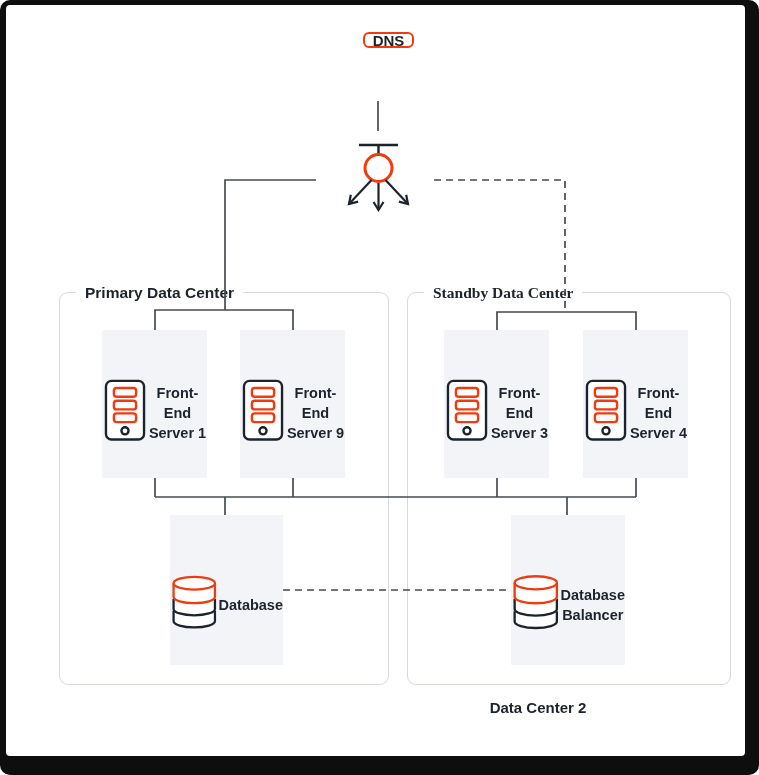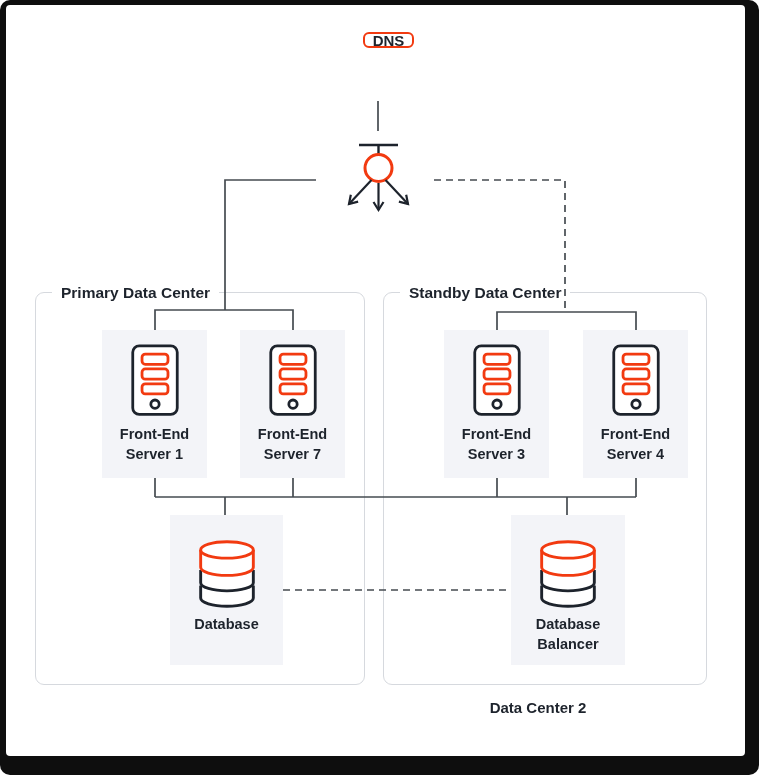--- a/index.html
+++ b/index.html
@@ -12,28 +12,28 @@
 
   
   .dns-box{left:351px;top:32px;width:51px;height:16px;border:2.5px solid #f23a10;border-radius:6px;
            background:#fff;display:flex;align-items:center;justify-content:center;
            font-weight:700;font-size:15px;color:#1d232c;box-sizing:border-box;margin-left:12px;}
   .caption{font-weight:700;font-size:15.5px;color:#1d232c;text-align:center;line-height:20px;letter-spacing:.1px;}
   .cap-dns{left:277px;top:67px;width:202px;}
   .cap-lb{left:277px;top:221px;width:202px;}
 
   
-  .group{border:1.5px solid #d6d9de;border-radius:9px;box-sizing:border-box;background:transparent;}
+  .group{border:1.5px solid #d6d9de;border-radius:9px;box-sizing:border-box;background:transparent;margin-left:24px;}
   .group-1{left:35px;top:292px;width:330px;height:393px;}
-  .group-2{left:383px;top:292px;width:324px;height:393px;}
+  .group-2{left:383px;top:292px;width:324px;height:393px;font-family:Liberation Serif, serif;}
   .group-title{position:absolute;top:-11px;left:16px;background:#fff;padding:0 9px;
                font-weight:700;font-size:15.5px;color:#1d232c;white-space:nowrap;line-height:21px;}
 
   
-  .node{background:#f3f4f8;display:flex;flex-direction:column;align-items:center;box-sizing:border-box;}
+  .node{background:#f3f4f8;display:flex;align-items:center;box-sizing:border-box;}
   .server-node{width:105px;height:148px;top:330px;padding-top:13px;}
   .sv1{left:102px;} .sv2{left:240px;} .sv3{left:444px;} .sv4{left:583px;}
   .db-node{width:113px;height:150px;top:515px;padding-top:25px;}
   .db1{left:170px;} .db2{left:511px;width:114px;}
   .node-label{margin-top:5px;font-weight:700;font-size:14.5px;line-height:20px;color:#1d232c;text-align:center;}
 
   .footer{font-weight:700;font-size:15px;color:#1d232c;text-align:center;}
   .foot-1{left:69px;top:699px;width:300px;}
   .foot-2{left:388px;top:699px;width:300px;}
 
@@ -118,21 +118,21 @@
       <div class="abs node server-node sv2">
         <svg width="54" height="76" viewBox="0 0 58 82">
           <rect x="5" y="3" width="48" height="74" rx="7" fill="#fff" stroke="#1d232c" stroke-width="3"></rect>
           <rect x="15" y="12" width="28" height="11" rx="3.5" fill="#fff" stroke="#f23a10" stroke-width="3"></rect>
           <rect x="15" y="28" width="28" height="11" rx="3.5" fill="#fff" stroke="#f23a10" stroke-width="3"></rect>
           <rect x="15" y="44" width="28" height="11" rx="3.5" fill="#fff" stroke="#f23a10" stroke-width="3"></rect>
           <circle cx="29" cy="66" r="4.5" fill="#fff" stroke="#1d232c" stroke-width="3"></circle>
         </svg>
         <div class="node-label">
           <div>Front-End</div>
-          <div>Server 7</div>
+          <div>Server 9</div>
         </div>
       </div>
 
       <div class="abs node server-node sv3">
         <svg width="54" height="76" viewBox="0 0 58 82">
           <rect x="5" y="3" width="48" height="74" rx="7" fill="#fff" stroke="#1d232c" stroke-width="3"></rect>
           <rect x="15" y="12" width="28" height="11" rx="3.5" fill="#fff" stroke="#f23a10" stroke-width="3"></rect>
           <rect x="15" y="28" width="28" height="11" rx="3.5" fill="#fff" stroke="#f23a10" stroke-width="3"></rect>
           <rect x="15" y="44" width="28" height="11" rx="3.5" fill="#fff" stroke="#f23a10" stroke-width="3"></rect>
           <circle cx="29" cy="66" r="4.5" fill="#fff" stroke="#1d232c" stroke-width="3"></circle>

